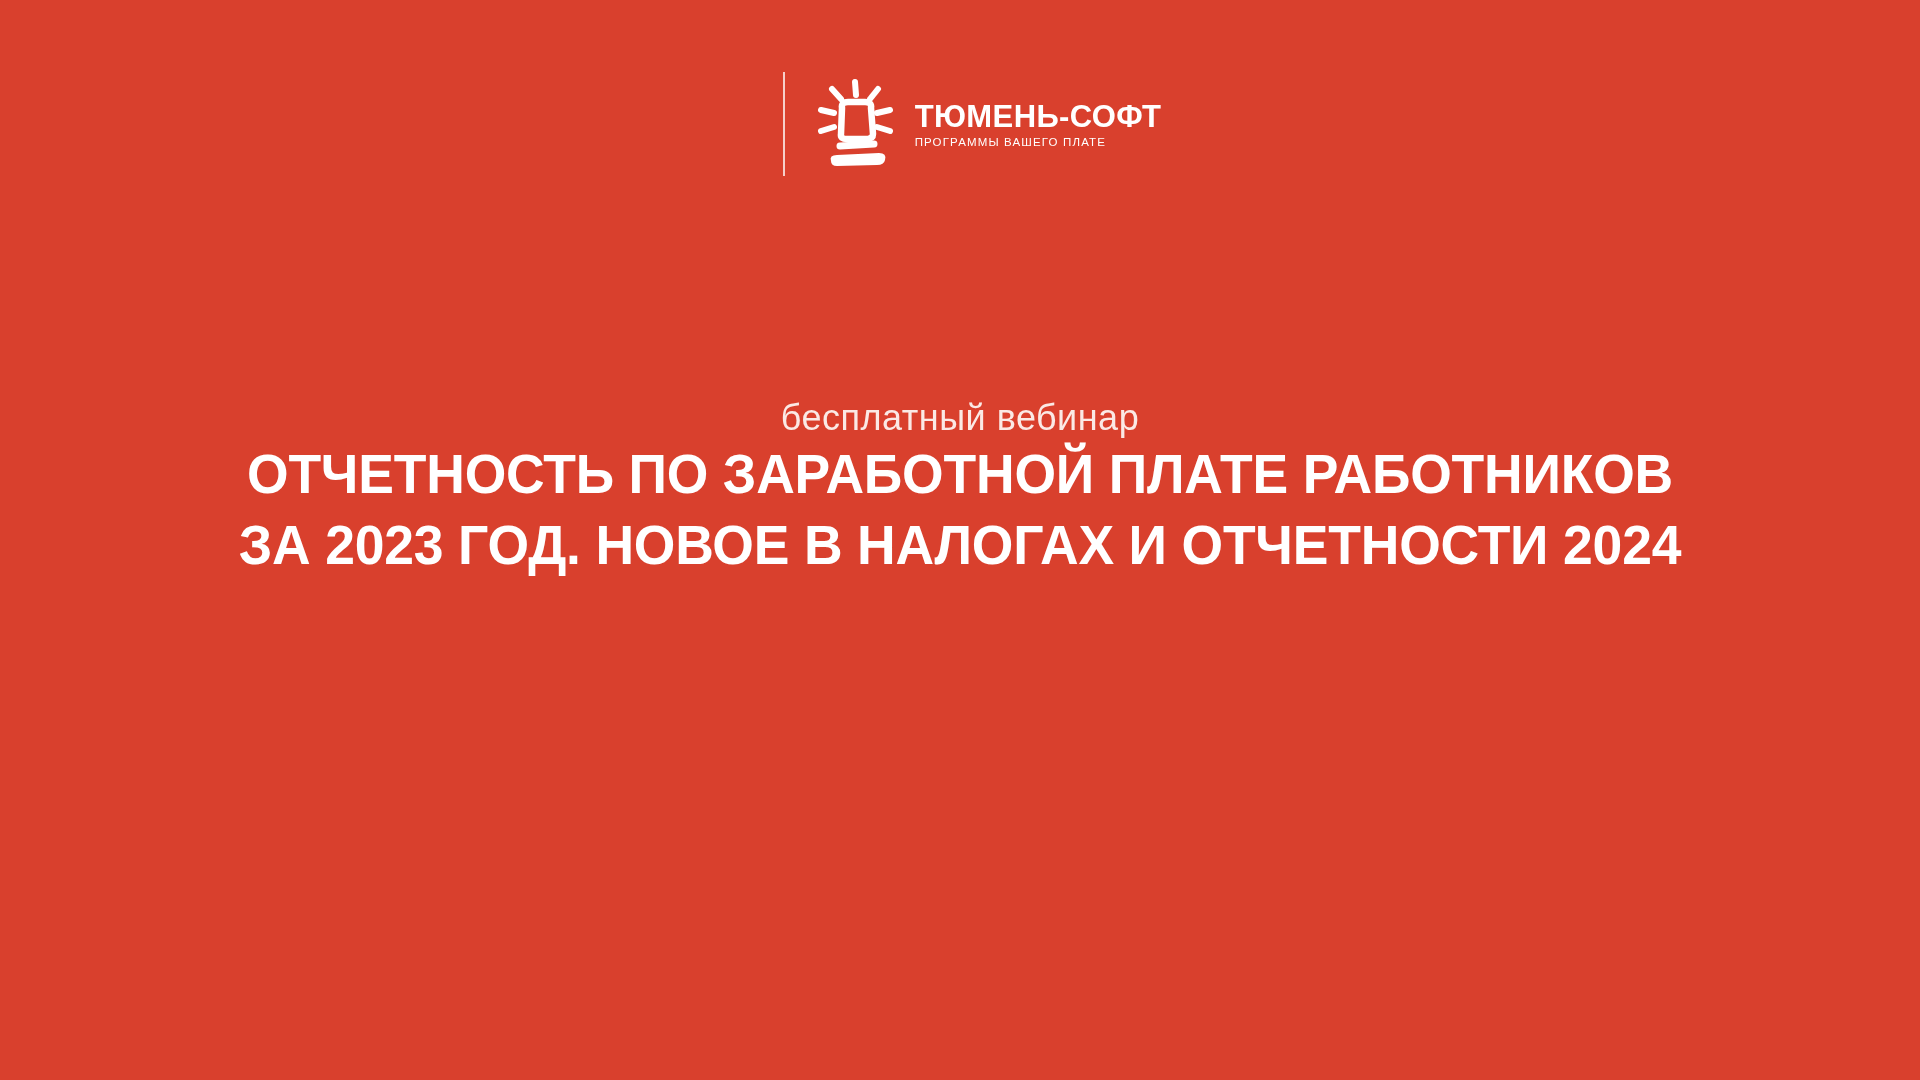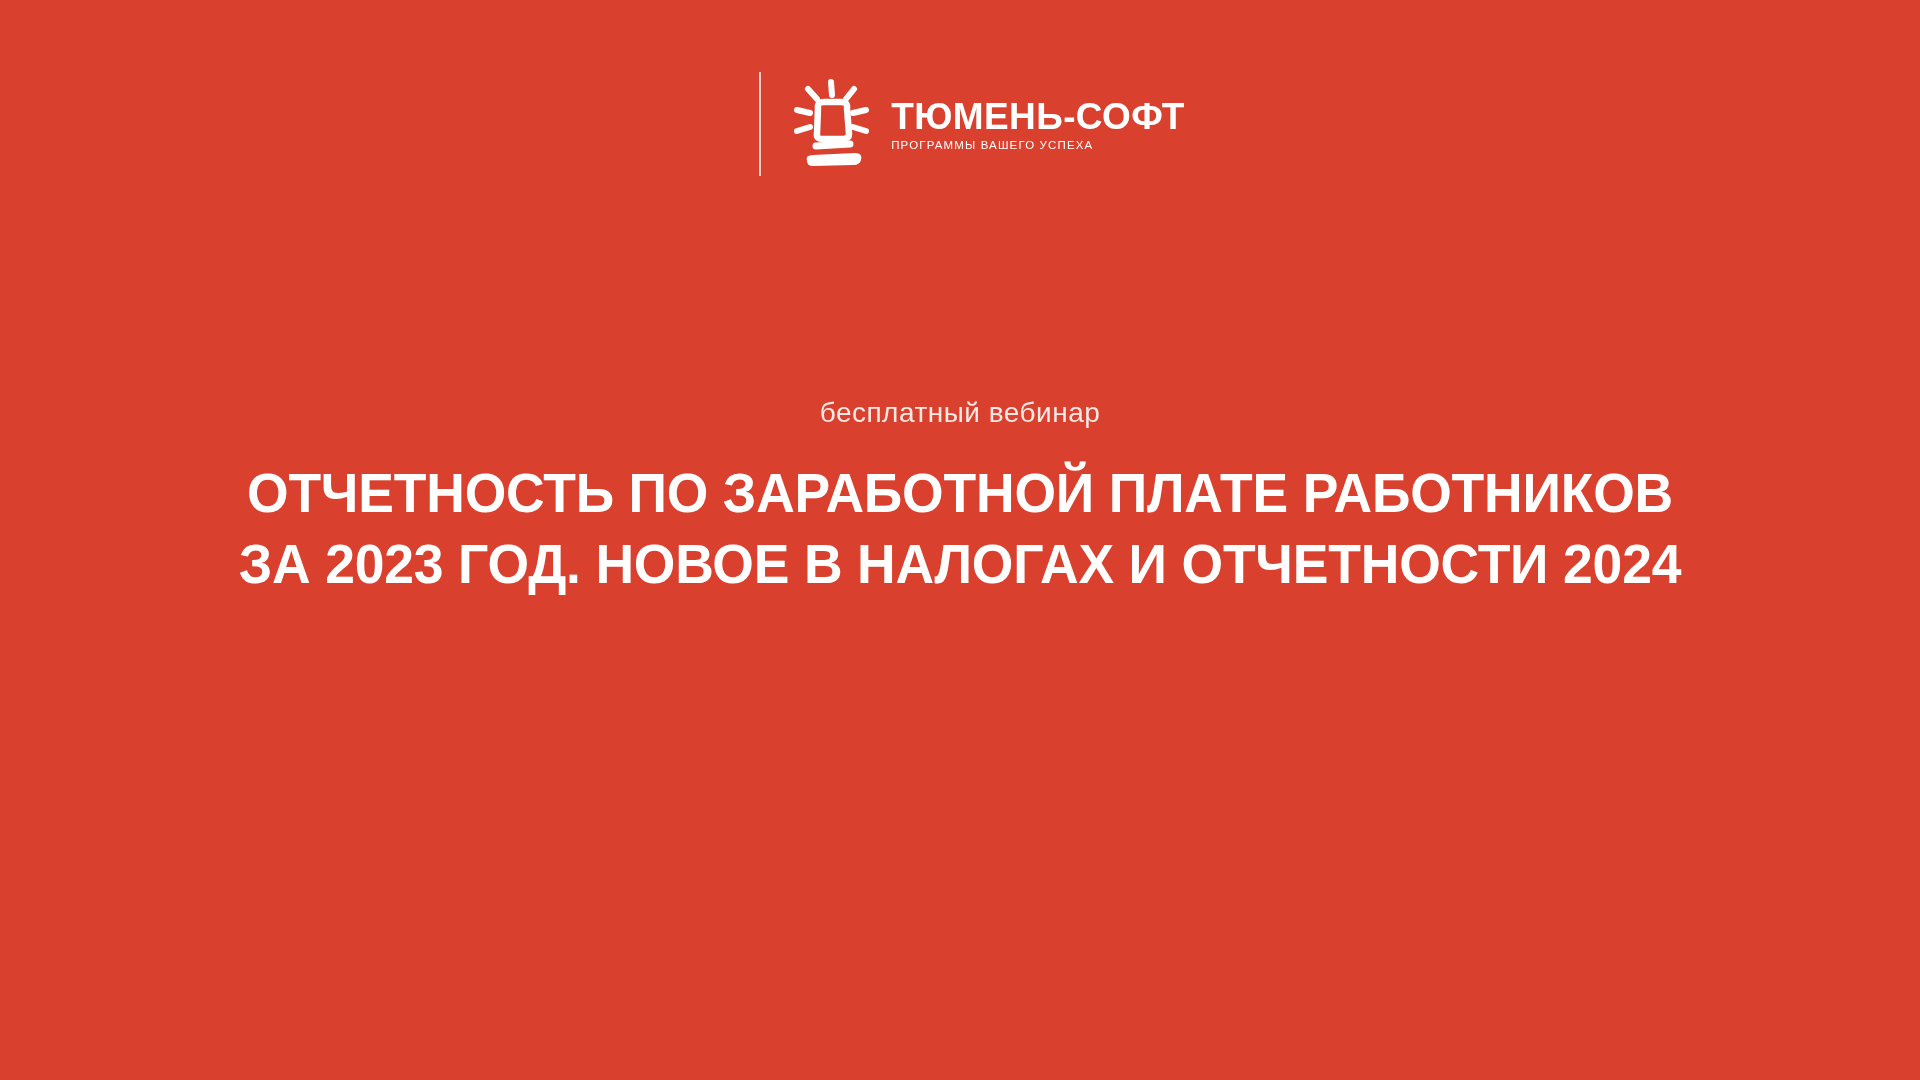--- a/index.html
+++ b/index.html
@@ -63,21 +63,21 @@
 
   .brand-text {
     display: flex;
     flex-direction: column;
     justify-content: center;
     gap: 5px;
     padding-top: 2px;
   }
 
   .brand-name {
-    font-size: 37px;
+    font-size: 31px;
     font-weight: 700;
     letter-spacing: 0.4px;
     line-height: 1;
     color: #ffffff;
     white-space: nowrap;
   }
 
   .brand-tagline {
     font-size: 11.5px;
     font-weight: 400;
@@ -91,26 +91,25 @@
   .content {
     position: absolute;
     top: 398px;
     left: 0;
     width: 100%;
     text-align: center;
     padding: 0 40px;
   }
 
   .kicker {
-    font-size: 28px;
+    font-size: 36px;
     font-weight: 300;
     color: #fbe9e5;
     letter-spacing: 0.5px;
     line-height: 1.1;
-    margin-bottom: 28px;
   }
 
   .headline {
     font-size: 56px;
     font-weight: 700;
     line-height: 1.28;
     letter-spacing: -0.2px;
     color: #ffffff;
     transform: scaleX(0.955);
     transform-origin: center;
@@ -144,21 +143,21 @@
         <path d="M27 30 Q26 24 33 24 L50 24 Q57 24 56 30 L58 56 Q58 61 51 61 L32 61 Q25 61 26 56 Z" fill="none" stroke="#ffffff" stroke-width="6.5" stroke-linejoin="round"></path>
 
         <path d="M25 68 L59 66" fill="none" stroke="#ffffff" stroke-width="7" stroke-linecap="round"></path>
 
         <path d="M16 83 Q14 77 22 77 L64 75 Q72 75 70 82 Q69 87 62 87 L22 88 Q16 88 16 83 Z" fill="#ffffff"></path>
       </svg>
     </div>
 
     <div class="brand-text">
       <div class="brand-name">ТЮМЕНЬ-СОФТ</div>
-      <div class="brand-tagline">ПРОГРАММЫ ВАШЕГО УСПЕХА</div>
+      <div class="brand-tagline">ПРОГРАММЫ ВАШЕГО ПЛАТЕ</div>
     </div>
 
   </div>
 </div>
 
 <div class="content">
 
   <div class="kicker" style="color: rgb(251, 233, 229);">бесплатный вебинар</div>
 
   <div class="headline">

